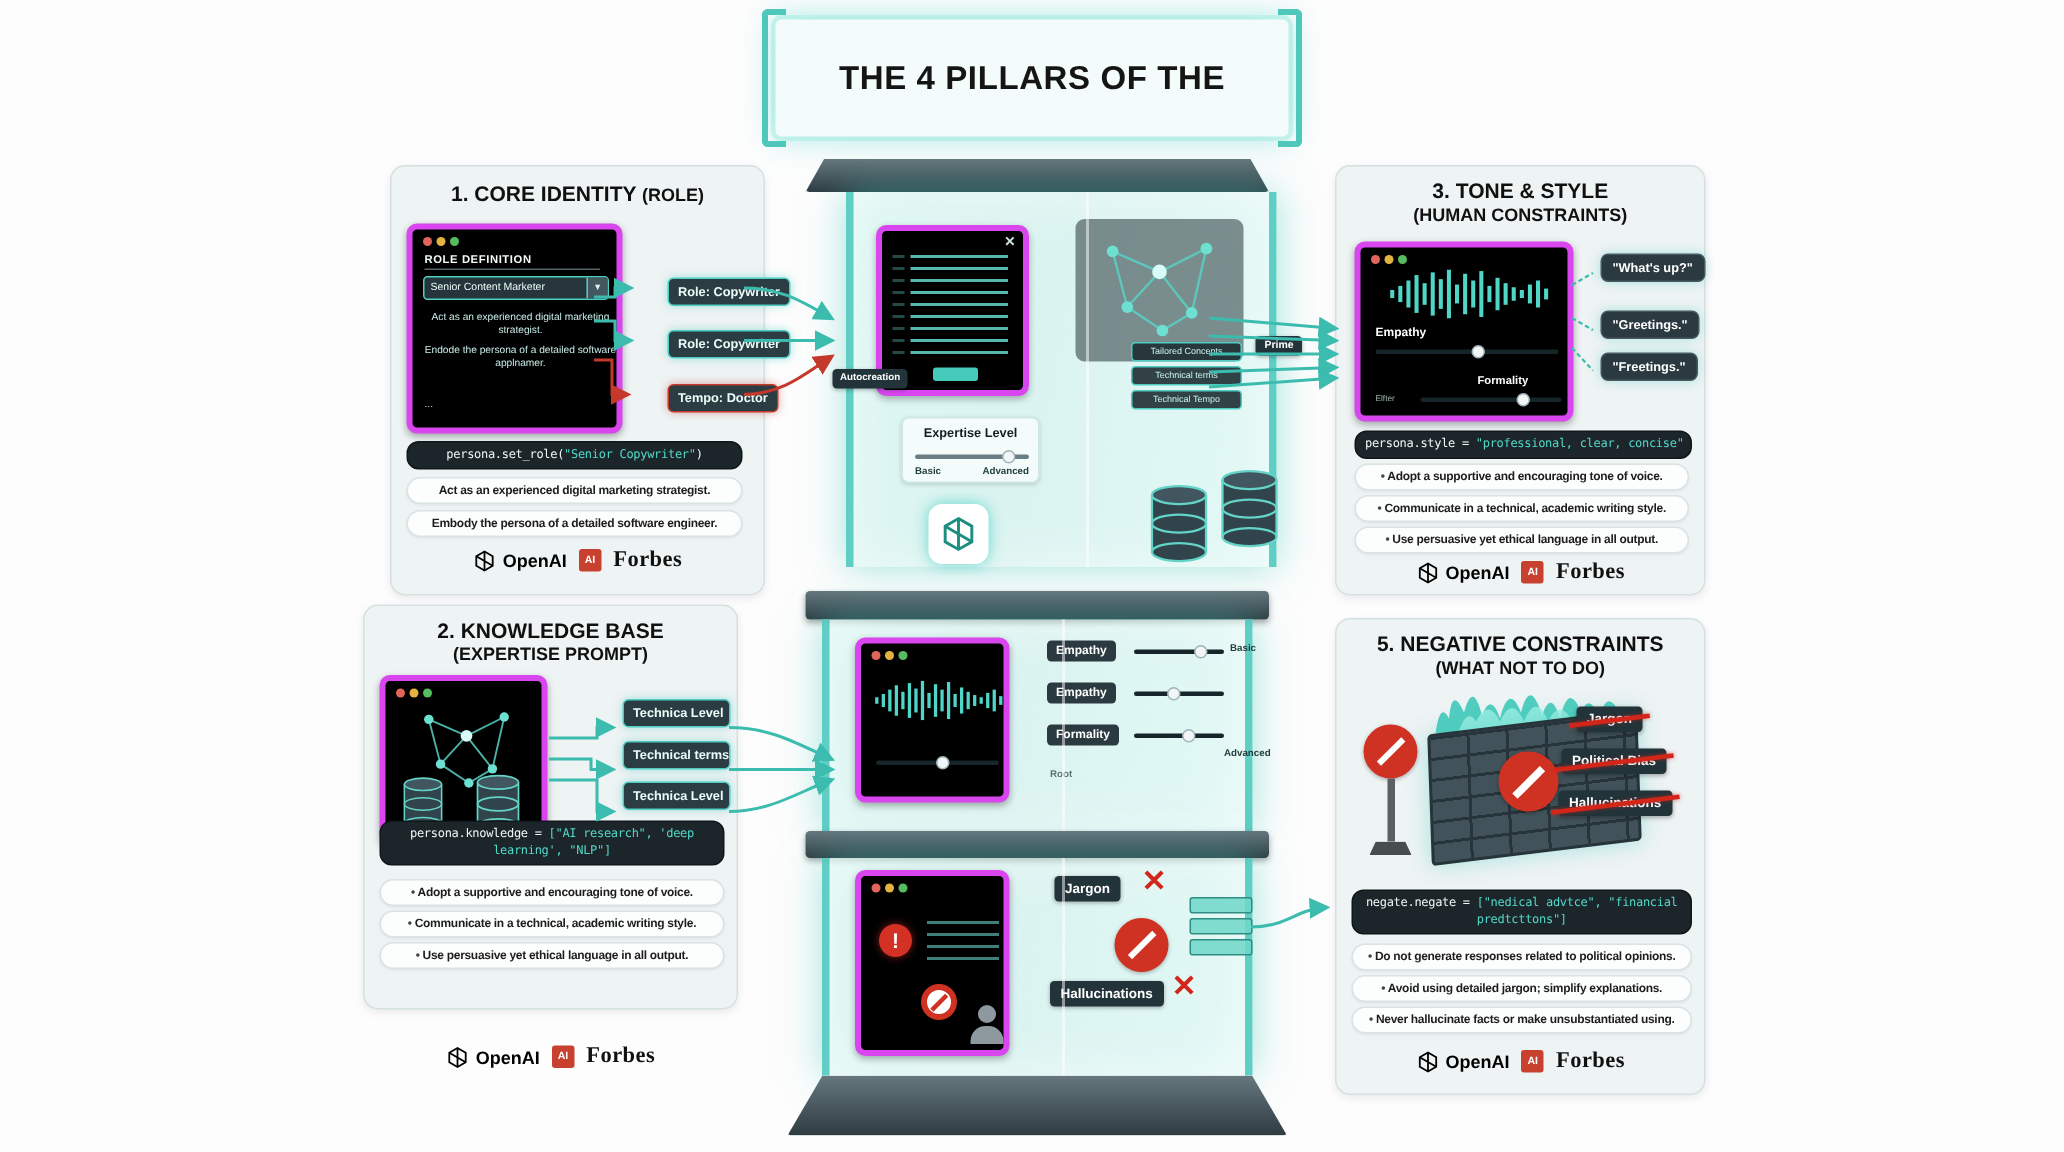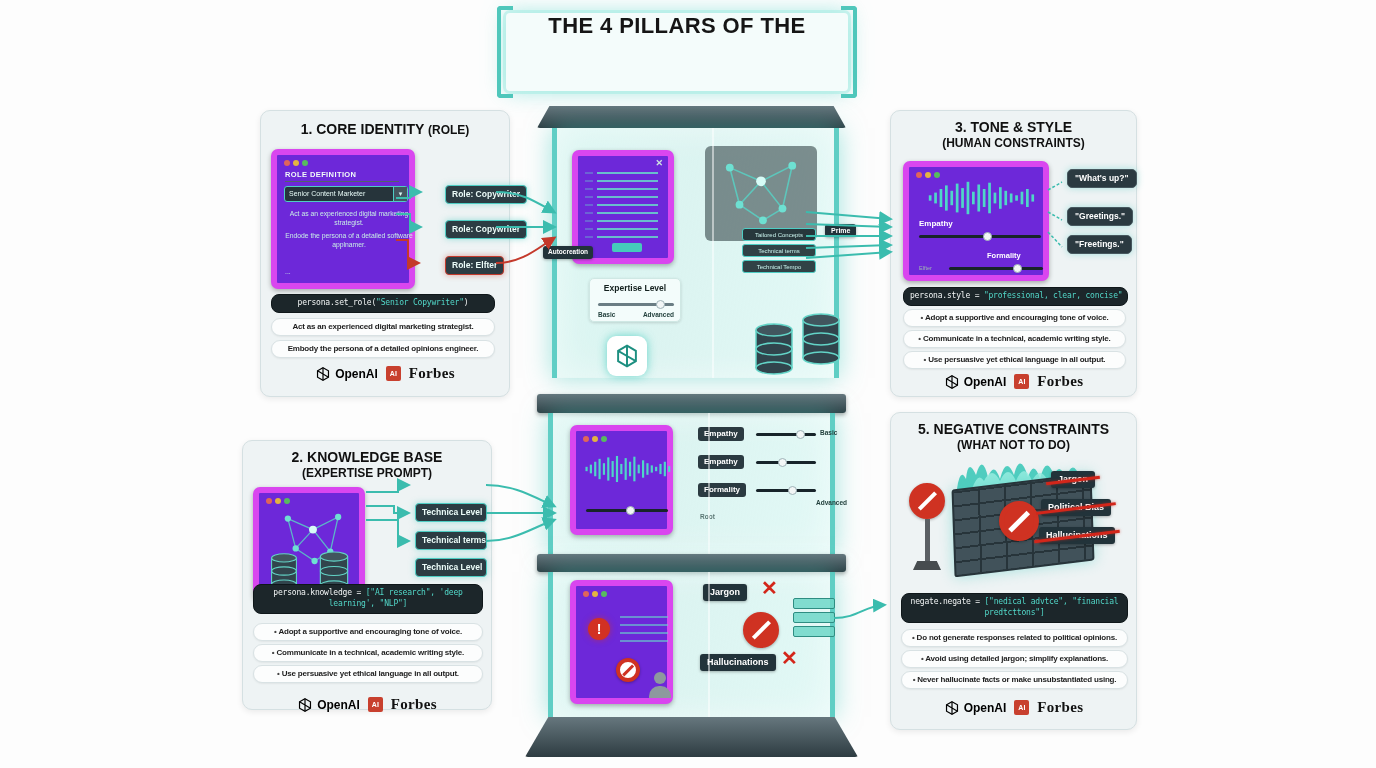--- a/index.html
+++ b/index.html
@@ -1,35 +1,35 @@
 <!DOCTYPE html>
 <html><head>
 <meta charset="utf-8">
 <style>
   *{box-sizing:border-box;margin:0;padding:0}
   body{background:#fff;font-family:"Liberation Sans",sans-serif}
   .canvas{position:relative;width:1376px;height:768px;background:#fdfdfd;overflow:hidden}
   .abs{position:absolute}
 
   
-  .titlebox{position:absolute;left:506px;top:13px;width:342px;height:78px;background:#f4fcfb;
+  .titlebox{position:absolute;left:517px;top:13px;width:342px;height:78px;background:#f4fcfb;
     border-radius:4px;box-shadow:0 0 0 3px rgba(167,236,228,.55),0 0 22px rgba(110,220,210,.65);
-    display:flex;flex-direction:column;align-items:center;justify-content:space-between}
+    display:flex;flex-direction:column;align-items:center;justify-content:center}
   .brk{position:absolute;top:-7px;bottom:-7px;width:16px;border:4px solid #4fc7bb}
   .brk.l{left:-9px;border-right:none;border-radius:4px 0 0 4px}
   .brk.r{right:-9px;border-left:none;border-radius:0 4px 4px 0}
   .t1{font-weight:800;font-size:22px;line-height:1.18;color:#151515;letter-spacing:.4px}
 
   
   .panel{position:absolute;background:#eef3f4;border:1px solid #d5e0e2;border-radius:10px;box-shadow:0 2px 6px rgba(0,0,0,.08)}
   .ph{position:absolute;left:0;width:100%;text-align:center;font-weight:700;font-size:14px;color:#101010}
   .ph .suffix{font-size:12px}
   .ph2{position:absolute;left:0;width:100%;text-align:center;font-weight:700;font-size:12px;color:#101010}
 
-  .darkwin{position:absolute;background:#6d28d9;border:6px solid #d946ef;border-radius:7px;box-shadow:0 2px 5px rgba(0,0,0,.3)}
+  .darkwin{position:absolute;background:#000000;border:4px solid #d946ef;border-radius:7px;box-shadow:0 2px 5px rgba(0,0,0,.3)}
   .dots{position:absolute;top:5px;left:7px;display:flex;gap:3px}
   .dot{width:6px;height:6px;border-radius:50%}
   .dot.r{background:#e0655a}.dot.y{background:#e3b341}.dot.g{background:#57bb5f}
   .close{position:absolute;top:2px;right:5px;color:#cfe3e0;font-weight:700;font-size:9px}
   .close::before{content:"\2715"}
   .wtitle{position:absolute;left:8px;top:15px;color:#f2fbfa;font-weight:700;font-size:7.5px;letter-spacing:.4px;border-bottom:1px solid #52636b;padding-bottom:2px;width:86%}
   .dropdown{position:absolute;left:7px;top:31px;width:124px;height:16px;background:#26343b;border:1px solid #4ecdc4;border-radius:3px;color:#e8fbf8;font-size:7px;line-height:14px;padding-left:4px}
   .chev{position:absolute;right:0;top:0;width:14px;height:100%;background:#44565e;border-left:1px solid #4ecdc4;text-align:center;color:#d7f4ef;font-size:7px;line-height:14px}
   .chev::before{content:"\25BE"}
   .wline{position:absolute;left:8px;width:128px;color:#c8ece6;font-size:6.8px;line-height:1.35;text-align:center}
@@ -126,40 +126,40 @@
       <div class="dropdown">
         <span>Senior Content Marketer</span>
         <span class="chev"></span>
       </div>
       <div class="wline" style="top:54px">Act as an experienced digital marketing strategist.</div>
       <div class="wline" style="top:76px">Endode the persona of a detailed software applnamer.</div>
       <div class="wline" style="top:112px;text-align:left">...</div>
     </div>
     <div class="tag" style="left:184px;top:74px">Role: Copywriter</div>
     <div class="tag" style="left:184px;top:109px">Role: Copywriter</div>
-    <div class="tag red" style="left:184px;top:145px">Role: Elfter</div>
+    <div class="tag red" style="left:184px;top:145px">Tempo: Doctor</div>
     <div class="codebar" style="left:10px;top:183px;width:224px">
       <span>persona.set_role(</span><span class="str">"Senior Copywriter"</span><span>)</span>
     </div>
     <div class="pill" style="left:10px;top:207px;width:224px">Act as an experienced digital marketing strategist.</div>
-    <div class="pill" style="left:10px;top:229px;width:224px">Embody the persona of a detailed opinions engineer.</div>
+    <div class="pill" style="left:10px;top:229px;width:224px">Embody the persona of a detailed software engineer.</div>
     <div class="logos" style="top:254px">
       <span class="oai">
         <svg viewBox="0 0 24 24" width="16" height="16">
             <path d="M12 2.5l8.2 4.7v9.6L12 21.5l-8.2-4.7V7.2z" fill="none" stroke="currentColor" stroke-width="1.8"></path>
             <path d="M12 2.5v9.5l8.2 4.8M12 12L3.8 7.2M12 12v9.5" fill="none" stroke="currentColor" stroke-width="1.8"></path>
           </svg>
         <span>OpenAI</span>
       </span>
       <span class="fsq">AI</span>
       <span class="forbes">Forbes</span>
     </div>
   </section>
 
-  <section class="panel" style="left:242px;top:440px;width:250px;height:270px">
+  <section class="panel" style="left:242px;top:403px;width:250px;height:270px">
     <div class="ph" style="top:8px">2. KNOWLEDGE BASE</div>
     <div class="ph2" style="top:25px">(EXPERTISE PROMPT)</div>
     <div class="darkwin" style="left:10px;top:46px;width:112px;height:114px">
       <div class="dots">
           <span class="dot r"></span>
           <span class="dot y"></span>
           <span class="dot g"></span>
         </div>
       <svg viewBox="0 0 100 84" style="position:absolute;left:6px;top:13px;width:96px;height:66px">
         <g stroke="#58d2c5" stroke-width="1.6" opacity=".85">
@@ -322,21 +322,21 @@
         <span>OpenAI</span>
       </span>
       <span class="fsq">AI</span>
       <span class="forbes">Forbes</span>
     </div>
   </section>
 
   <div class="abs" style="left:545px;top:100px;width:293px;height:660px">
     <div class="slab" style="left:-8px;top:6px;width:309px;height:22px;clip-path:polygon(4% 0,96% 0,100% 100%,0 100%)"></div>
 
-    <div class="glass" style="left:7px;top:28px;width:287px;height:250px">
+    <div class="glass" style="left:19px;top:28px;width:287px;height:250px">
       <div class="darkwin" style="left:15px;top:22px;width:102px;height:114;height:114px">
         <span class="close"></span>
         <div class="codelines" style="left:7px;top:16px;width:8px;bottom:20px;opacity:.4"></div>
         <div class="codelines" style="left:19px;top:16px;right:10px;bottom:20px"></div>
         <div style="position:absolute;left:34px;bottom:6px;width:30px;height:9px;background:#45cabb;border-radius:2px"></div>
       </div>
       <div class="darktag" style="left:-14px;top:118px;font-size:6.5px;padding:3px 5px">Autocreation</div>
       <div style="position:absolute;left:148px;top:18px;width:112px;height:95px;background:rgba(20,35,40,.5);border-radius:6px">
         <svg viewBox="0 0 100 84" style="position:absolute;left:6px;top:6px;width:100px;height:82px">
           <g stroke="#58d2c5" stroke-width="1.6" opacity=".85">

